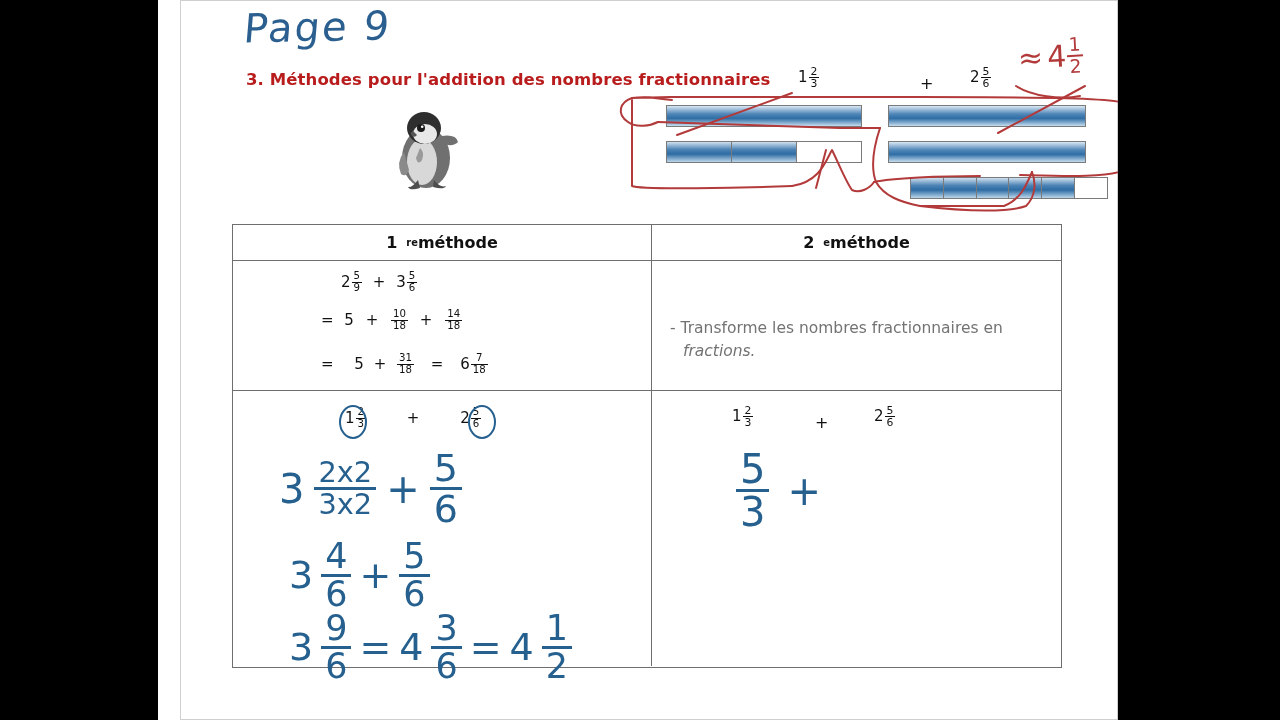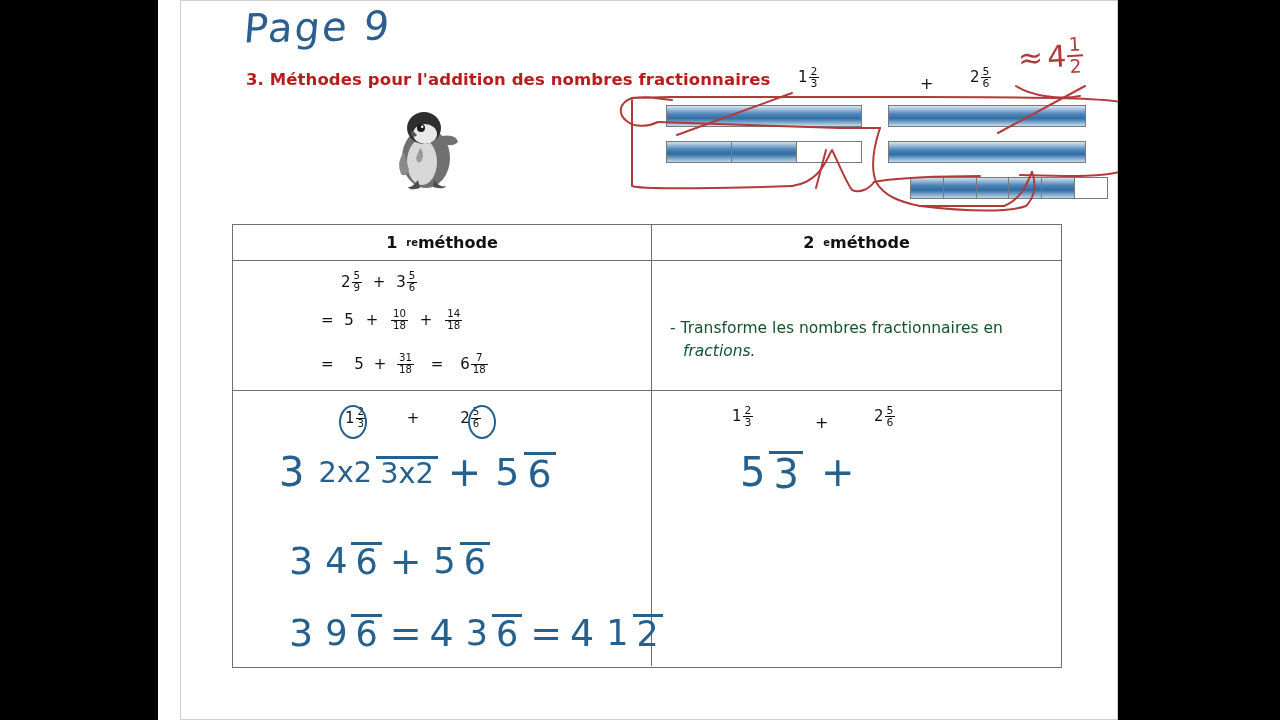--- a/index.html
+++ b/index.html
@@ -143,39 +143,39 @@
   
   .step { position:absolute; color:#111; font-size:15px; white-space:nowrap; }
   #m1-l1 { left:108px; top:10px; }
   #m1-l2 { left:88px; top:48px; }
   #m1-l3 { left:88px; top:92px; }
   .step .frac { font-size:0.68em; }
 
   
   #m2-text {
     position:absolute; left:18px; top:56px; width:375px;
-    font-size:15.5px; color:#14532d; line-height:1.5;
+    font-size:15.5px; color:#737373; line-height:1.5;
   }
   #m2-text .ind { display:block; padding-left:13px;font-style:italic; }
 
   
   #br-expr { position:absolute; left:0; top:0; width:409px; height:275px; }
   .br-item { position:absolute; font-size:15px; color:#111; }
   #br-a { left:80px; top:14px; }
   #br-plus { left:163px; top:22px; font-size:16px; }
   #br-b { left:222px; top:14px; }
 
   
   .hw {
     position:absolute;
     color:#26608f;
     font-family:"DejaVu Sans", sans-serif;
   }
 
-  .hwfrac { display:inline-flex; flex-direction:row; align-items:center; line-height:1.0; }
+  .hwfrac { display:inline-flex; flex-direction:column; align-items:center; line-height:1.0; }
   .hwfrac .n { padding:0 4px; }
   .hwfrac .d { padding:0 4px; border-top:3px solid #26608f; }
 
   #bottom-note {
     position:absolute; left:52px; top:690px;
     font-size:16.5px; color:#111; font-weight:500;
   }
 
   .circ {
     position:absolute;

